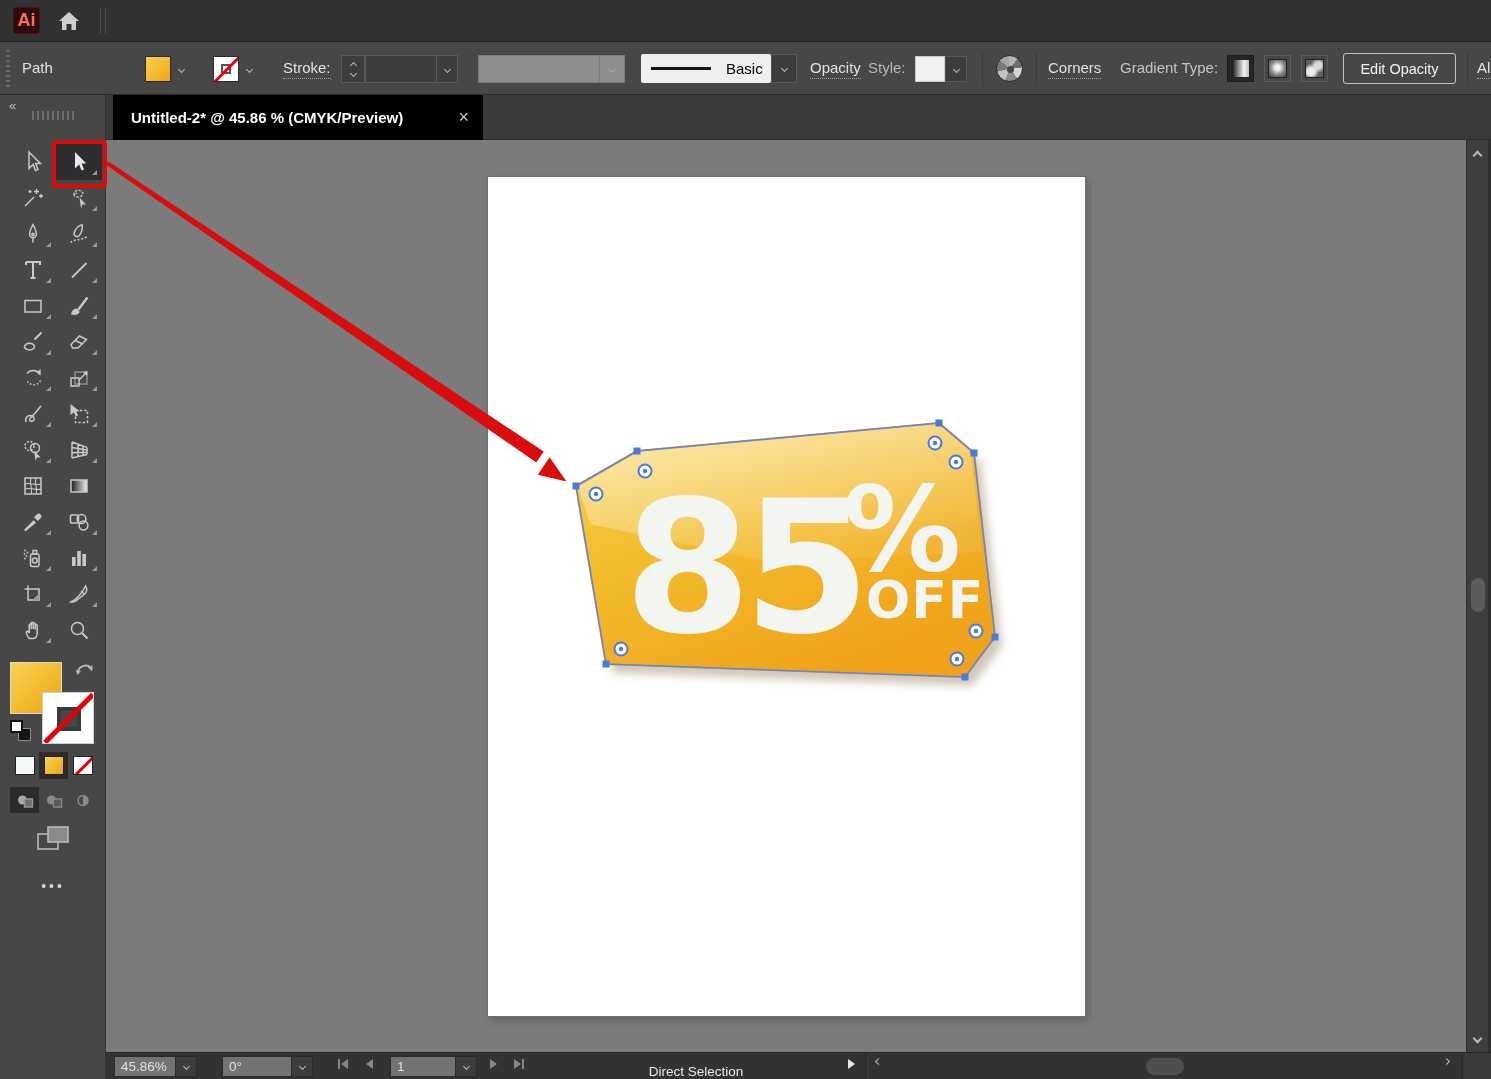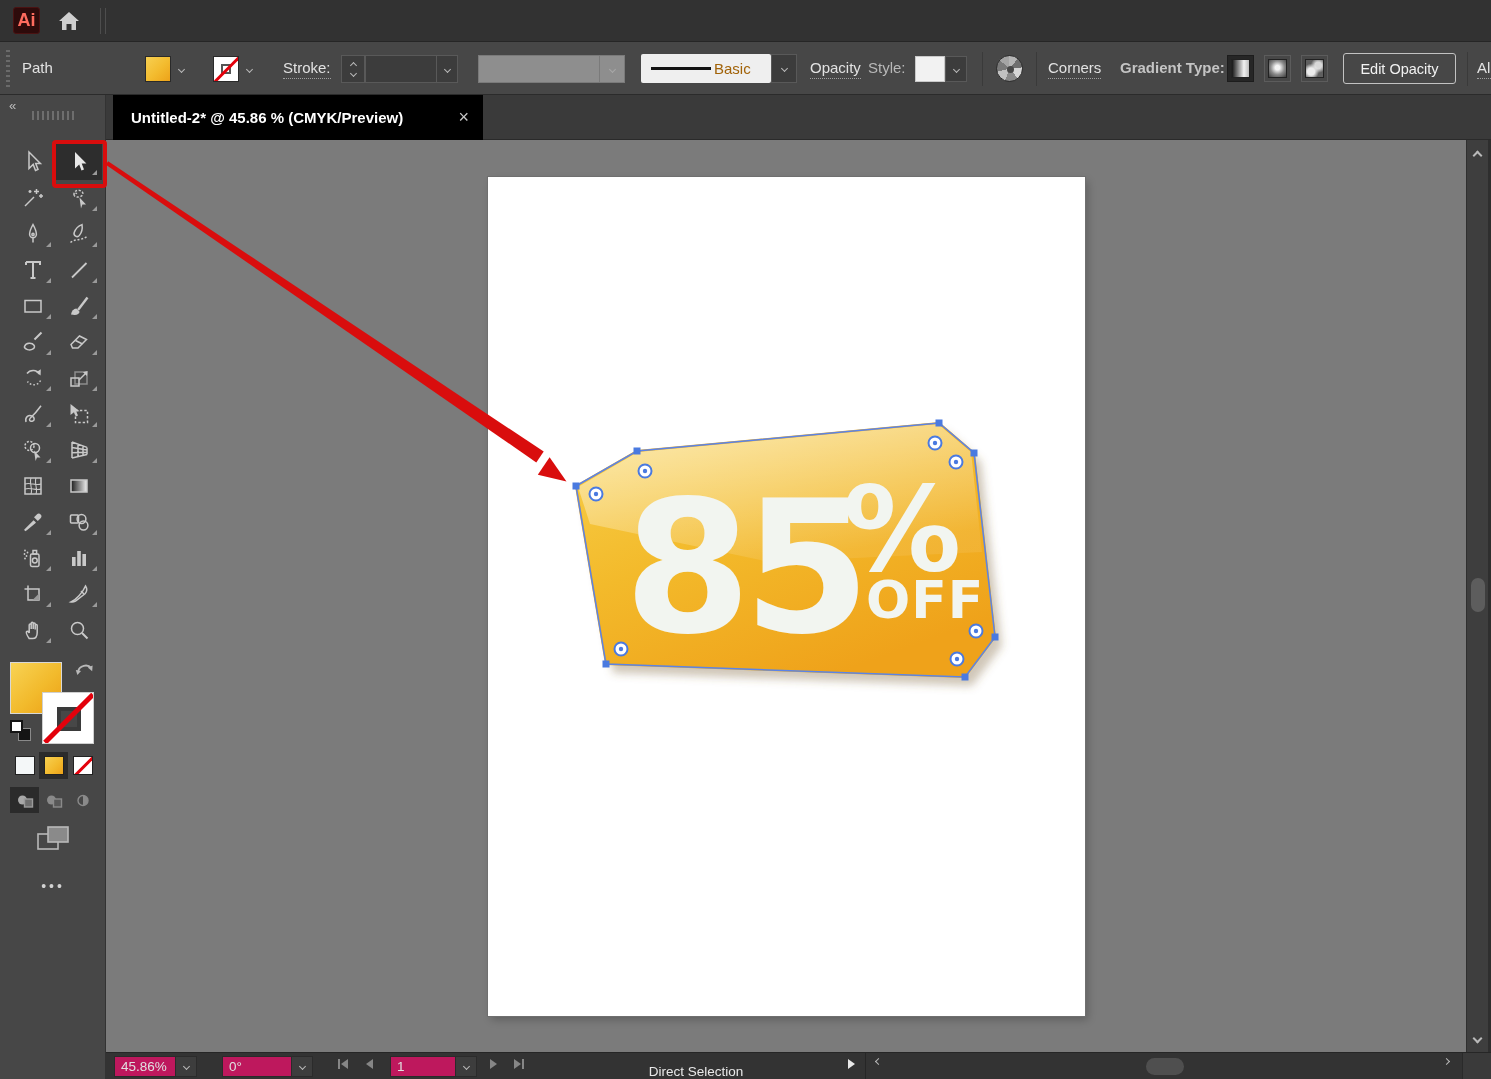--- a/index.html
+++ b/index.html
@@ -37,21 +37,21 @@
   .none-swatch .hole { position:absolute; left:7px; top:7px; width:10px; height:10px; border:2px solid #555; background:transparent;}
   .none-swatch .slash { position:absolute; left:-4px; top:11px; width:34px; height:3px; background:#e3000b; transform:rotate(-45deg); }
   .chev-box { top:14px; width:18px; height:26px; display:flex; align-items:center; justify-content:center; }
   .field { top:13px; height:28px; background:#3c3c3c; border:1px solid #595959; }
   .stepper { display:flex; flex-direction:column; align-items:center; justify-content:center; gap:3px; }
   .dd-chev { display:flex; align-items:center; justify-content:center; }
   .disabled-dd { background:#8e8e8e; border:1px solid #7a7a7a; }
   .basic-field { top:12px; left:641px; width:130px; height:29px; background:#efefef; border-radius:2px;
      display:flex; align-items:center; }
   .basic-line { width:60px; height:3px; background:#141414; margin-left:10px; }
-  .basic-text { color:#a16207; margin-left:3px; font-size:15px; }
+  .basic-text { color:#000000; margin-left:15px; font-size:15px; }
   .style-swatch { top:14px; width:30px; height:26px; background:#f2f2f2; border:1px solid #c9c9c9; }
   .cb-sep { top:10px; width:1px; height:34px; background:#3a3a3a; }
   .wheel { top:13px; width:27px; height:27px; border-radius:50%; border:1px solid #2e2e2e;
     background:conic-gradient(#b5b5b5 0 40deg,#6f6f6f 40deg 85deg,#d6d6d6 85deg 140deg,#8a8a8a 140deg 200deg,#c2c2c2 200deg 255deg,#7a7a7a 255deg 310deg,#a5a5a5 310deg 360deg); position:relative;}
   .wheel::after { content:""; position:absolute; left:10px; top:10px; width:7px; height:7px; border-radius:50%; background:#474747; }
   .gbtn { top:13px; width:27px; height:27px; border:1px solid #5c5c5c; padding:3px; background:#474747; }
   .gbtn.active { background:#262626; border-color:#1d1d1d; }
   .gbtn .glyph { width:100%; height:100%; border:1px solid #222; }
   .g-linear { background:linear-gradient(90deg,#161616,#f2f2f2 70%,#bdbdbd); }
   .g-radial { background:radial-gradient(circle at 50% 45%, #f4f4f4 0 18%, #8a8a8a 55%, #3c3c3c 100%); }
@@ -119,21 +119,21 @@
   
   .vscroll { position:absolute; left:1466px; top:140px; width:22px; height:912px; background:#3e3e3e; border-left:1px solid #2f2f2f; }
   .vscroll .thumb { position:absolute; left:4px; top:438px; width:14px; height:34px; background:#5d5d5d; border-radius:7px; }
   .vscroll .up { position:absolute; left:7px; top:12px; }
   .right-edge { position:absolute; left:1488px; top:140px; width:3px; height:939px; background:#2e2e2e; }
 
   
   .statusbar { position:absolute; left:106px; top:1052px; width:1385px; height:27px; background:#333;
     border-top:1px solid #262626; color:#e0e0e0; font-size:13.5px; }
   .statusbar > div { position:absolute; }
-  .sb-field { top:3px; height:21px; background:#be185d; border:1px solid #2b2b2b; display:flex;
+  .sb-field { top:3px; height:21px; background:#737373; border:1px solid #2b2b2b; display:flex;
     align-items:center; padding-left:6px; }
   .sb-chev { top:3px; height:21px; width:22px; background:#3d3d3d; border:1px solid #2b2b2b;
     display:flex; align-items:center; justify-content:center; }
   .navicon { top:6px; display:flex; align-items:center; gap:1px; }
   .tri { width:0; height:0; border-top:5px solid transparent; border-bottom:5px solid transparent; }
   .tri.l { border-right:7px solid #868686; }
   .tri.r { border-left:7px solid #868686; }
   .tri.bright { border-left-color:#e9e9e9; }
   .bar { width:2px; height:10px; background:#868686; }
   .toolname { top:11px; left:440px; width:300px; text-align:center; color:#e8e8e8; }
@@ -198,21 +198,21 @@
   <div class="style-swatch" style="left:915px;"></div>
   <div class="field dd-chev" style="left:945px; width:22px; height:26px; top:14px;">
       <span class="cv s"></span>
     </div>
 
   <div class="cb-sep" style="left:982px;"></div>
   <div class="wheel" style="left:996px;"></div>
   <div class="cb-sep" style="left:1036px;"></div>
 
   <span class="cb-label dotted" style="left:1048px;">Corners</span>
-  <span class="cb-label" style="left:1120px; color:#c4c4c4;font-weight:bold;">Gradient Type:</span>
+  <span class="cb-label" style="left:1120px; color:#c4c4c4;">Gradient Type:</span>
 
   <div class="gbtn active" style="left:1227px;">
       <div class="glyph g-linear"></div>
     </div>
   <div class="gbtn" style="left:1264px;">
       <div class="glyph g-radial"></div>
     </div>
   <div class="gbtn" style="left:1301px;">
       <div class="glyph g-free"></div>
     </div>

